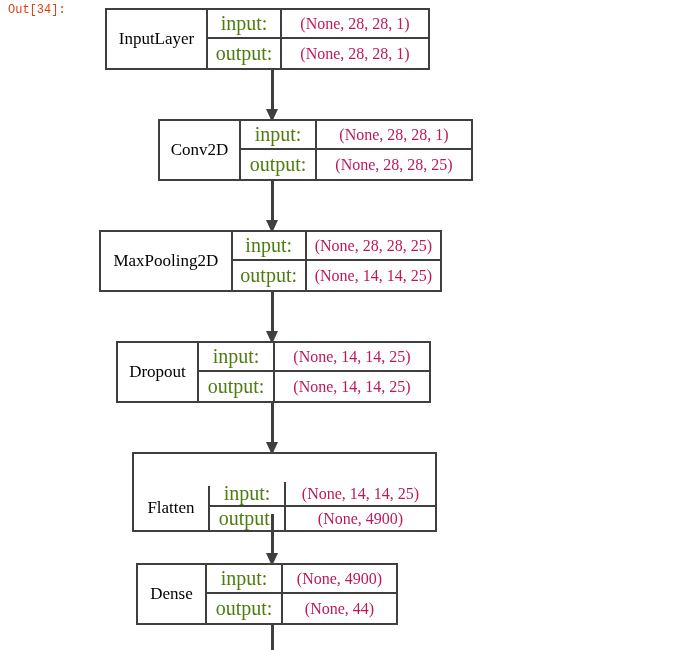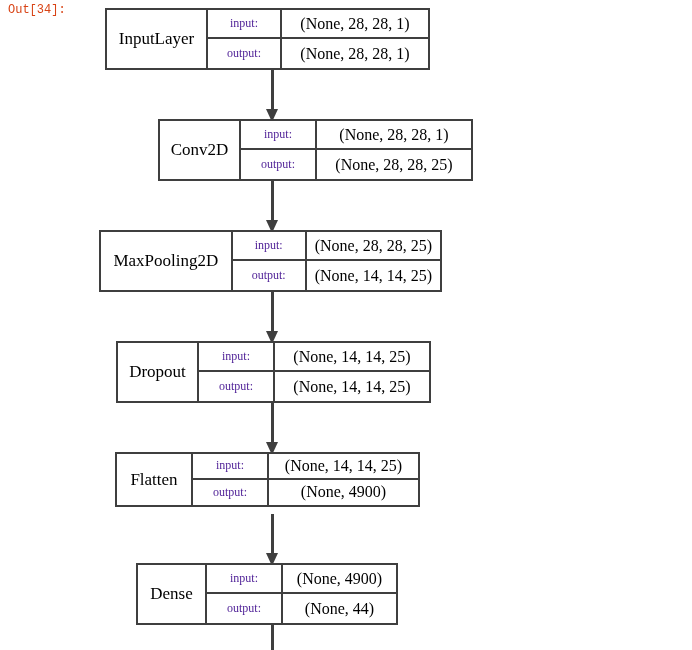--- a/index.html
+++ b/index.html
@@ -72,33 +72,33 @@
   }
   .io-row.top {
     border-bottom: 2px solid #3f3f3f;
   }
   .io-label {
     box-sizing: border-box;
     display: flex;
     align-items: center;
     justify-content: center;
     border-right: 2px solid #3f3f3f;
-    font-size: 12px;
-    color: #4c1d95;
+    font-size: 20px;
+    color: #4d7c0f;
     white-space: nowrap;
     padding: 0 8px;
   }
   .io-shape {
     box-sizing: border-box;
     display: flex;
     align-items: center;
     justify-content: center;
     flex: 1 1 auto;
     font-size: 16px;
-    color: #000000;
+    color: #be185d;
     white-space: nowrap;
     padding: 0 8px;
   }
 
   
   .edge {
     position: absolute;
   }
   .edge-line {
     position: absolute;
@@ -193,21 +193,21 @@
         <div class="io-shape">(None, 14, 14, 25)</div>
       </div>
     </div>
   </div>
 
   <div class="edge" style="left:271px; top:403px; width:3px; height:52px;">
     <div class="edge-line" style="height:39px;"></div>
     <div class="edge-head" style="top:39px;"></div>
   </div>
 
-  <div class="layer-node" style="left:115px; top:452px; width:305px; height:55px;">
+  <div class="layer-node" style="left:132px; top:452px; width:305px; height:80px;align-items:flex-end;">
     <div class="node-name" style="width:76px;">Flatten</div>
     <div class="node-io">
       <div class="io-row top">
         <div class="io-label" style="width:76px;">input:</div>
         <div class="io-shape">(None, 14, 14, 25)</div>
       </div>
       <div class="io-row">
         <div class="io-label" style="width:76px;">output:</div>
         <div class="io-shape">(None, 4900)</div>
       </div>

